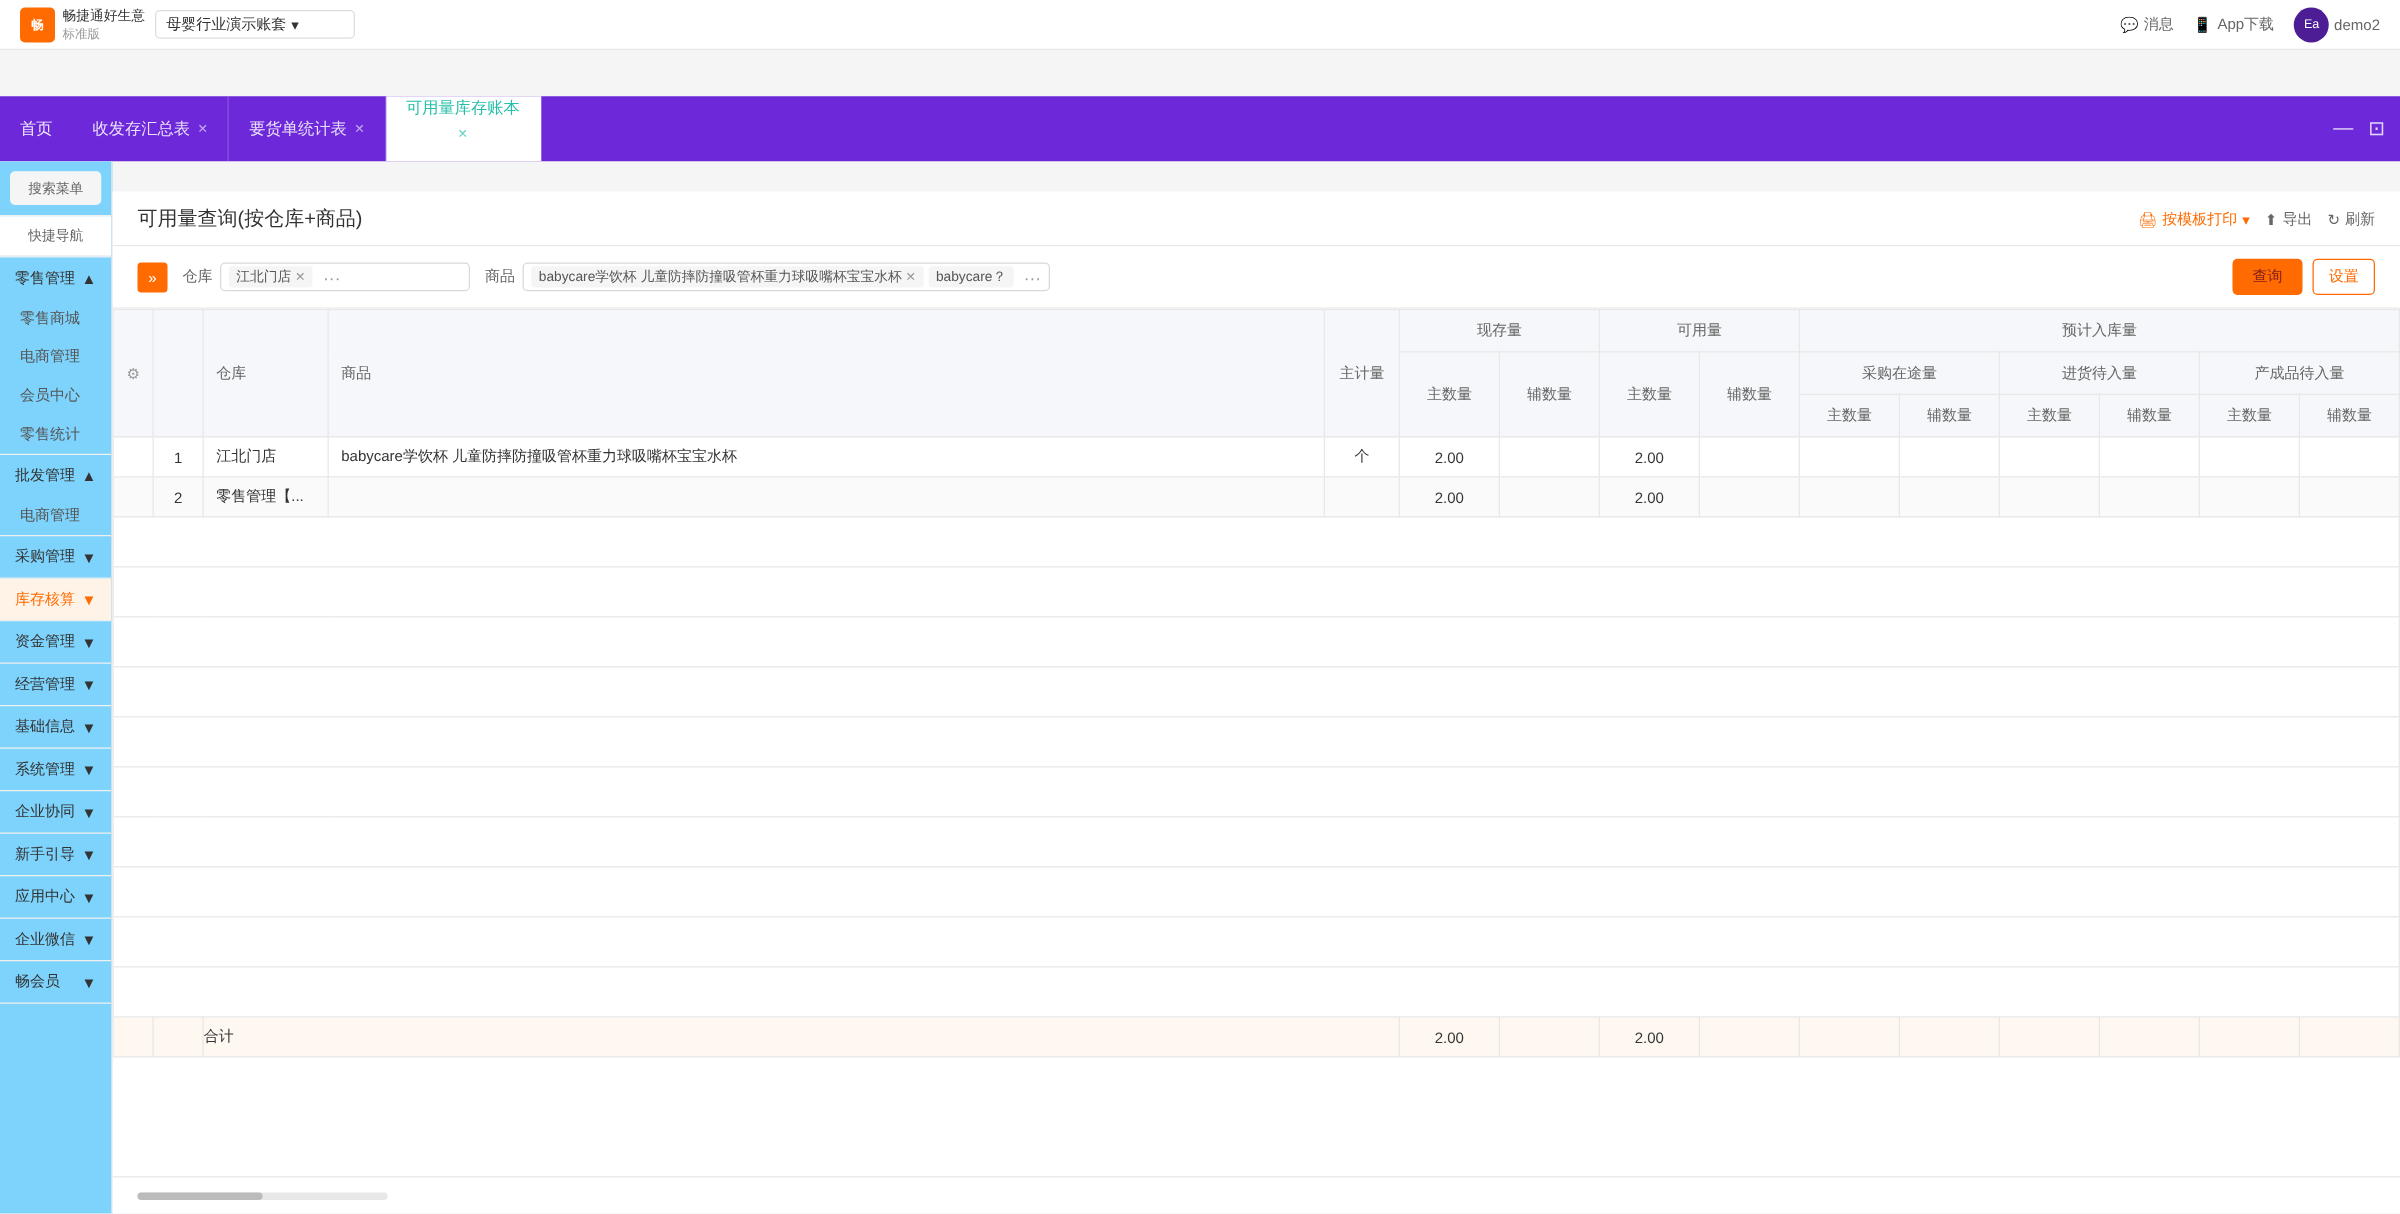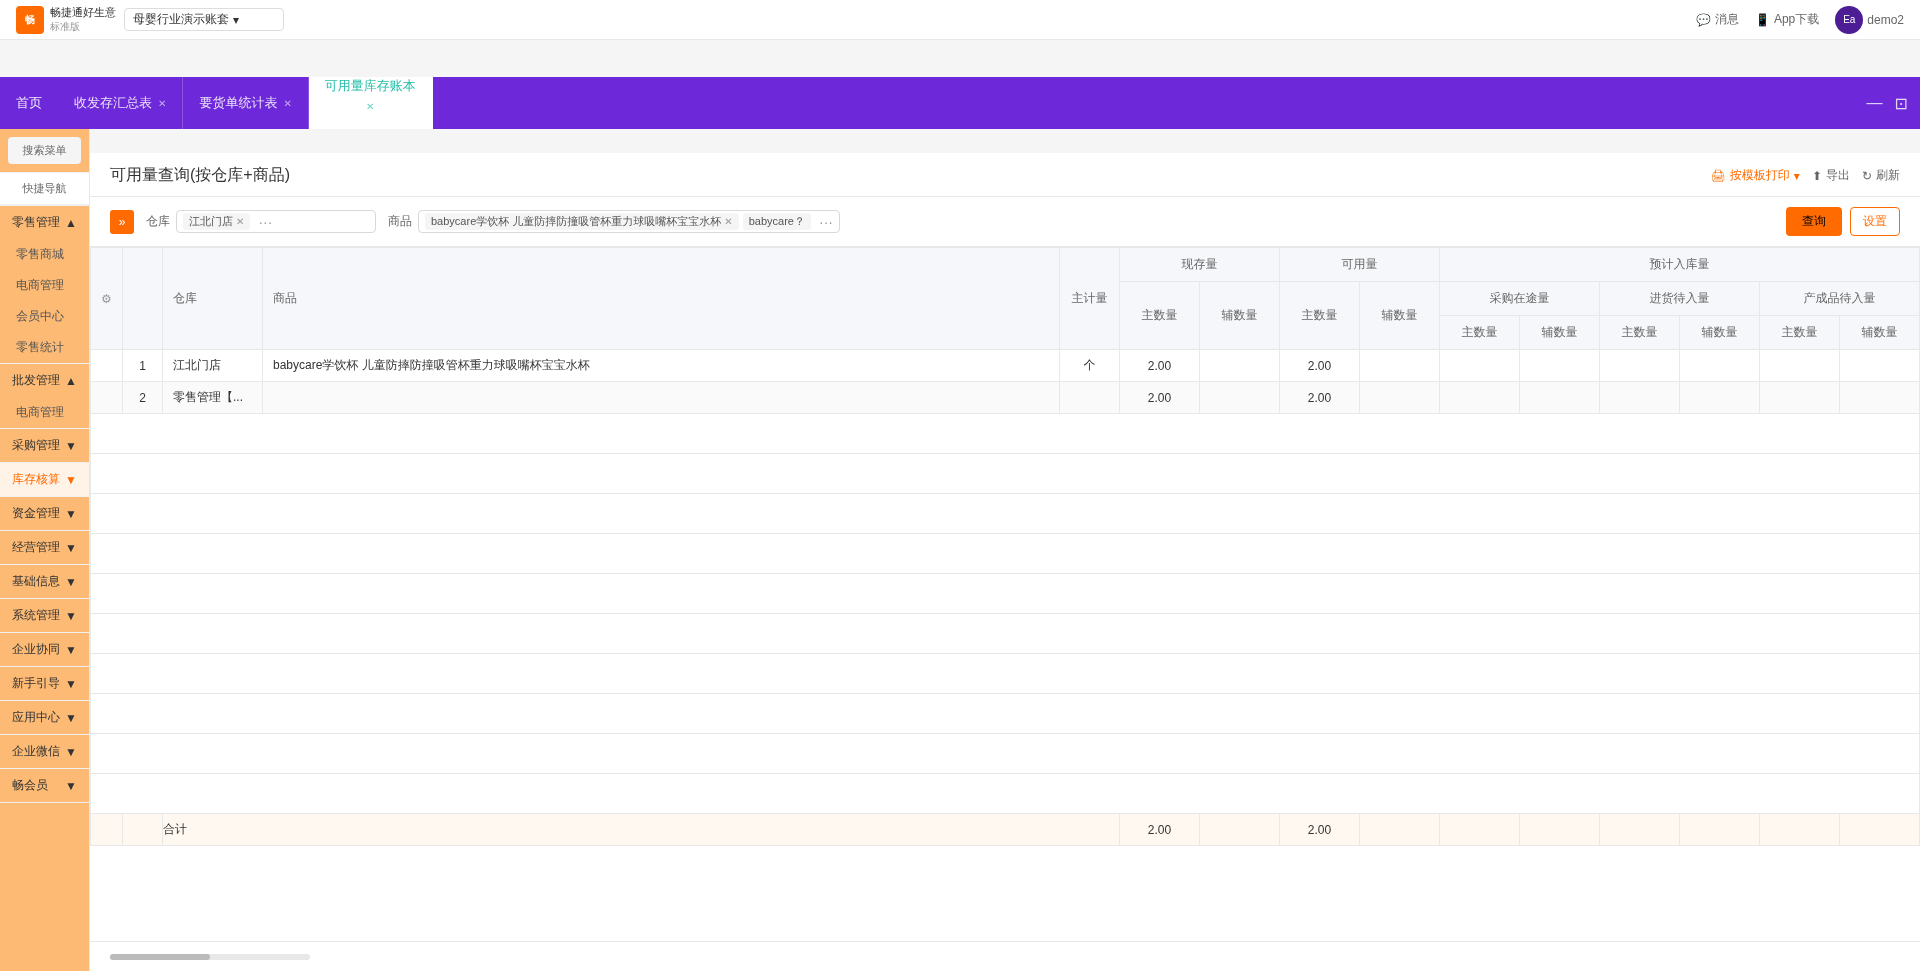--- a/index.html
+++ b/index.html
@@ -62,21 +62,21 @@
     
     .main-layout {
       display: flex;
       flex: 1;
       overflow: hidden;
     }
 
     
     .sidebar {
       width: 90px;
-      background: #fdba74;
+      background: #7dd3fc;
       border-right: 1px solid #e8e8e8;
       display: flex;
       flex-direction: column;
       flex-shrink: 0;
       overflow-y: auto;
     }
     .sidebar-search { padding: 8px; border-bottom: 1px solid #f0f0f0; }
     .sidebar-search-btn { width: 100%; padding: 6px; background: #f5f5f5; border: none; border-radius: 4px; font-size: 11px; color: #666; cursor: pointer; text-align: center; }
     .sidebar-nav-btn { width: 100%; padding: 8px 8px; background: #fff; border: none; font-size: 11px; color: #666; cursor: pointer; text-align: center; border-bottom: 1px solid #f0f0f0; }
     .sidebar-section { border-bottom: 1px solid #f0f0f0; }
@@ -109,21 +109,21 @@
       margin-bottom: 0;
     }
     .filter-expand-btn { width: 24px; height: 24px; background: #ff6b00; border-radius: 3px; display: flex; align-items: center; justify-content: center; color: white; cursor: pointer; font-size: 12px; flex-shrink: 0; }
     .filter-group { display: flex; align-items: center; gap: 6px; }
     .filter-label { color: #666; font-size: 12px; }
     .filter-tags { display: flex; align-items: center; gap: 4px; border: 1px solid #d9d9d9; border-radius: 4px; padding: 2px 6px; min-width: 200px; }
     .filter-tag { display: flex; align-items: center; gap: 3px; background: #f5f5f5; border-radius: 3px; padding: 1px 6px; font-size: 11px; color: #555; }
     .filter-tag-close { cursor: pointer; color: #999; font-size: 10px; }
     .filter-dots { color: #999; font-size: 14px; cursor: pointer; margin-left: 4px; }
     .filter-actions { display: flex; gap: 8px; margin-left: auto; }
-    .btn-query { background: #ff6b00; color: #000000; border: none; border-radius: 4px; padding: 5px 16px; font-size: 12px; cursor: pointer; }
+    .btn-query { background: #ff6b00; color: #7f1d1d; border: none; border-radius: 4px; padding: 5px 16px; font-size: 12px; cursor: pointer; }
     .btn-settings { background: #fff; color: #ff6b00; border: 1px solid #ff6b00; border-radius: 4px; padding: 5px 12px; font-size: 12px; cursor: pointer; }
 
     
     .table-container {
       flex: 1;
       overflow: auto;
       padding: 0;
       background: #fff;
       margin: 0;
     }

